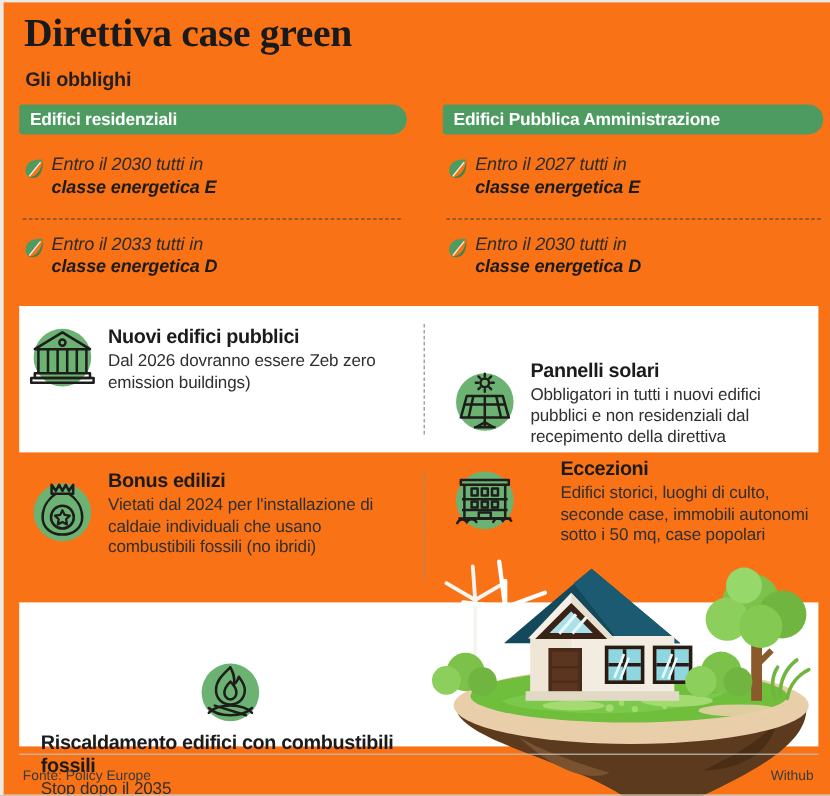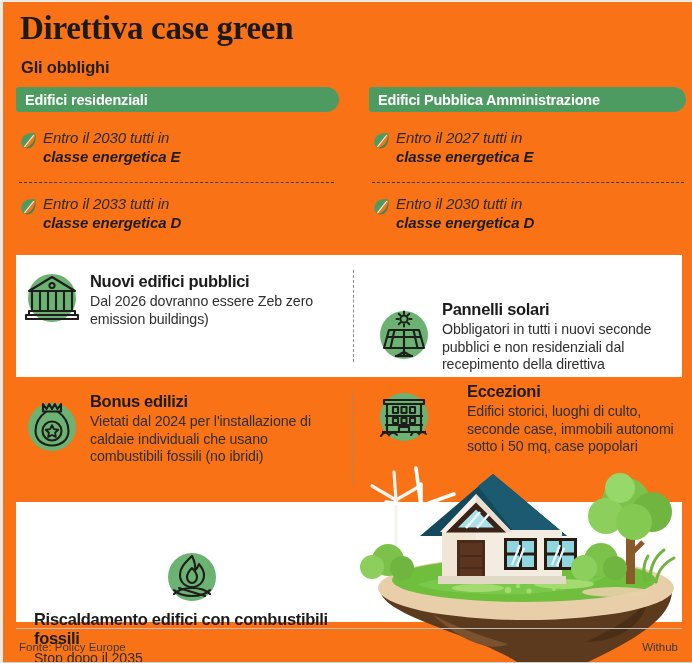--- a/index.html
+++ b/index.html
@@ -208,21 +208,21 @@
           <path d="M16 26h30l5 18H11z"></path>
           <path d="M13.8 33h34.4M21.5 26l-4 18M31 26v18M40.5 26l4 18"></path>
           <path d="M31 44v8"></path>
           <path d="M22 52h18"></path>
           <path d="M31 48l-7 4M31 48l7 4"></path>
         </g>
       </svg>
     </span>
     <div class="body">
       <h3>Pannelli solari</h3>
-      <p>Obbligatori in tutti i nuovi seconde pubblici e non residenziali dal recepimento della direttiva</p>
+      <p>Obbligatori in tutti i nuovi edifici pubblici e non residenziali dal recepimento della direttiva</p>
     </div>
   </div>
 
   <div class="info" id="info-bonus">
     <span class="iconwrap">
       <svg width="62" height="62" viewBox="0 0 62 62">
         <circle cx="31" cy="31" r="24" fill="#6cb273"></circle>
         <g fill="none" stroke="#1d1d1b" stroke-width="2.1" stroke-linejoin="round" stroke-linecap="round">
           <path d="M22 8l3.5 5 2.8-5 2.7 5 2.8-5 2.7 5L40 8v7.5H22z"></path>
           <path d="M25.5 15.5c-6 4-11 11-11 19.5 0 9 7.5 14.5 16.5 14.5s16.5-5.5 16.5-14.5c0-8.5-5-15.5-11-19.5"></path>

